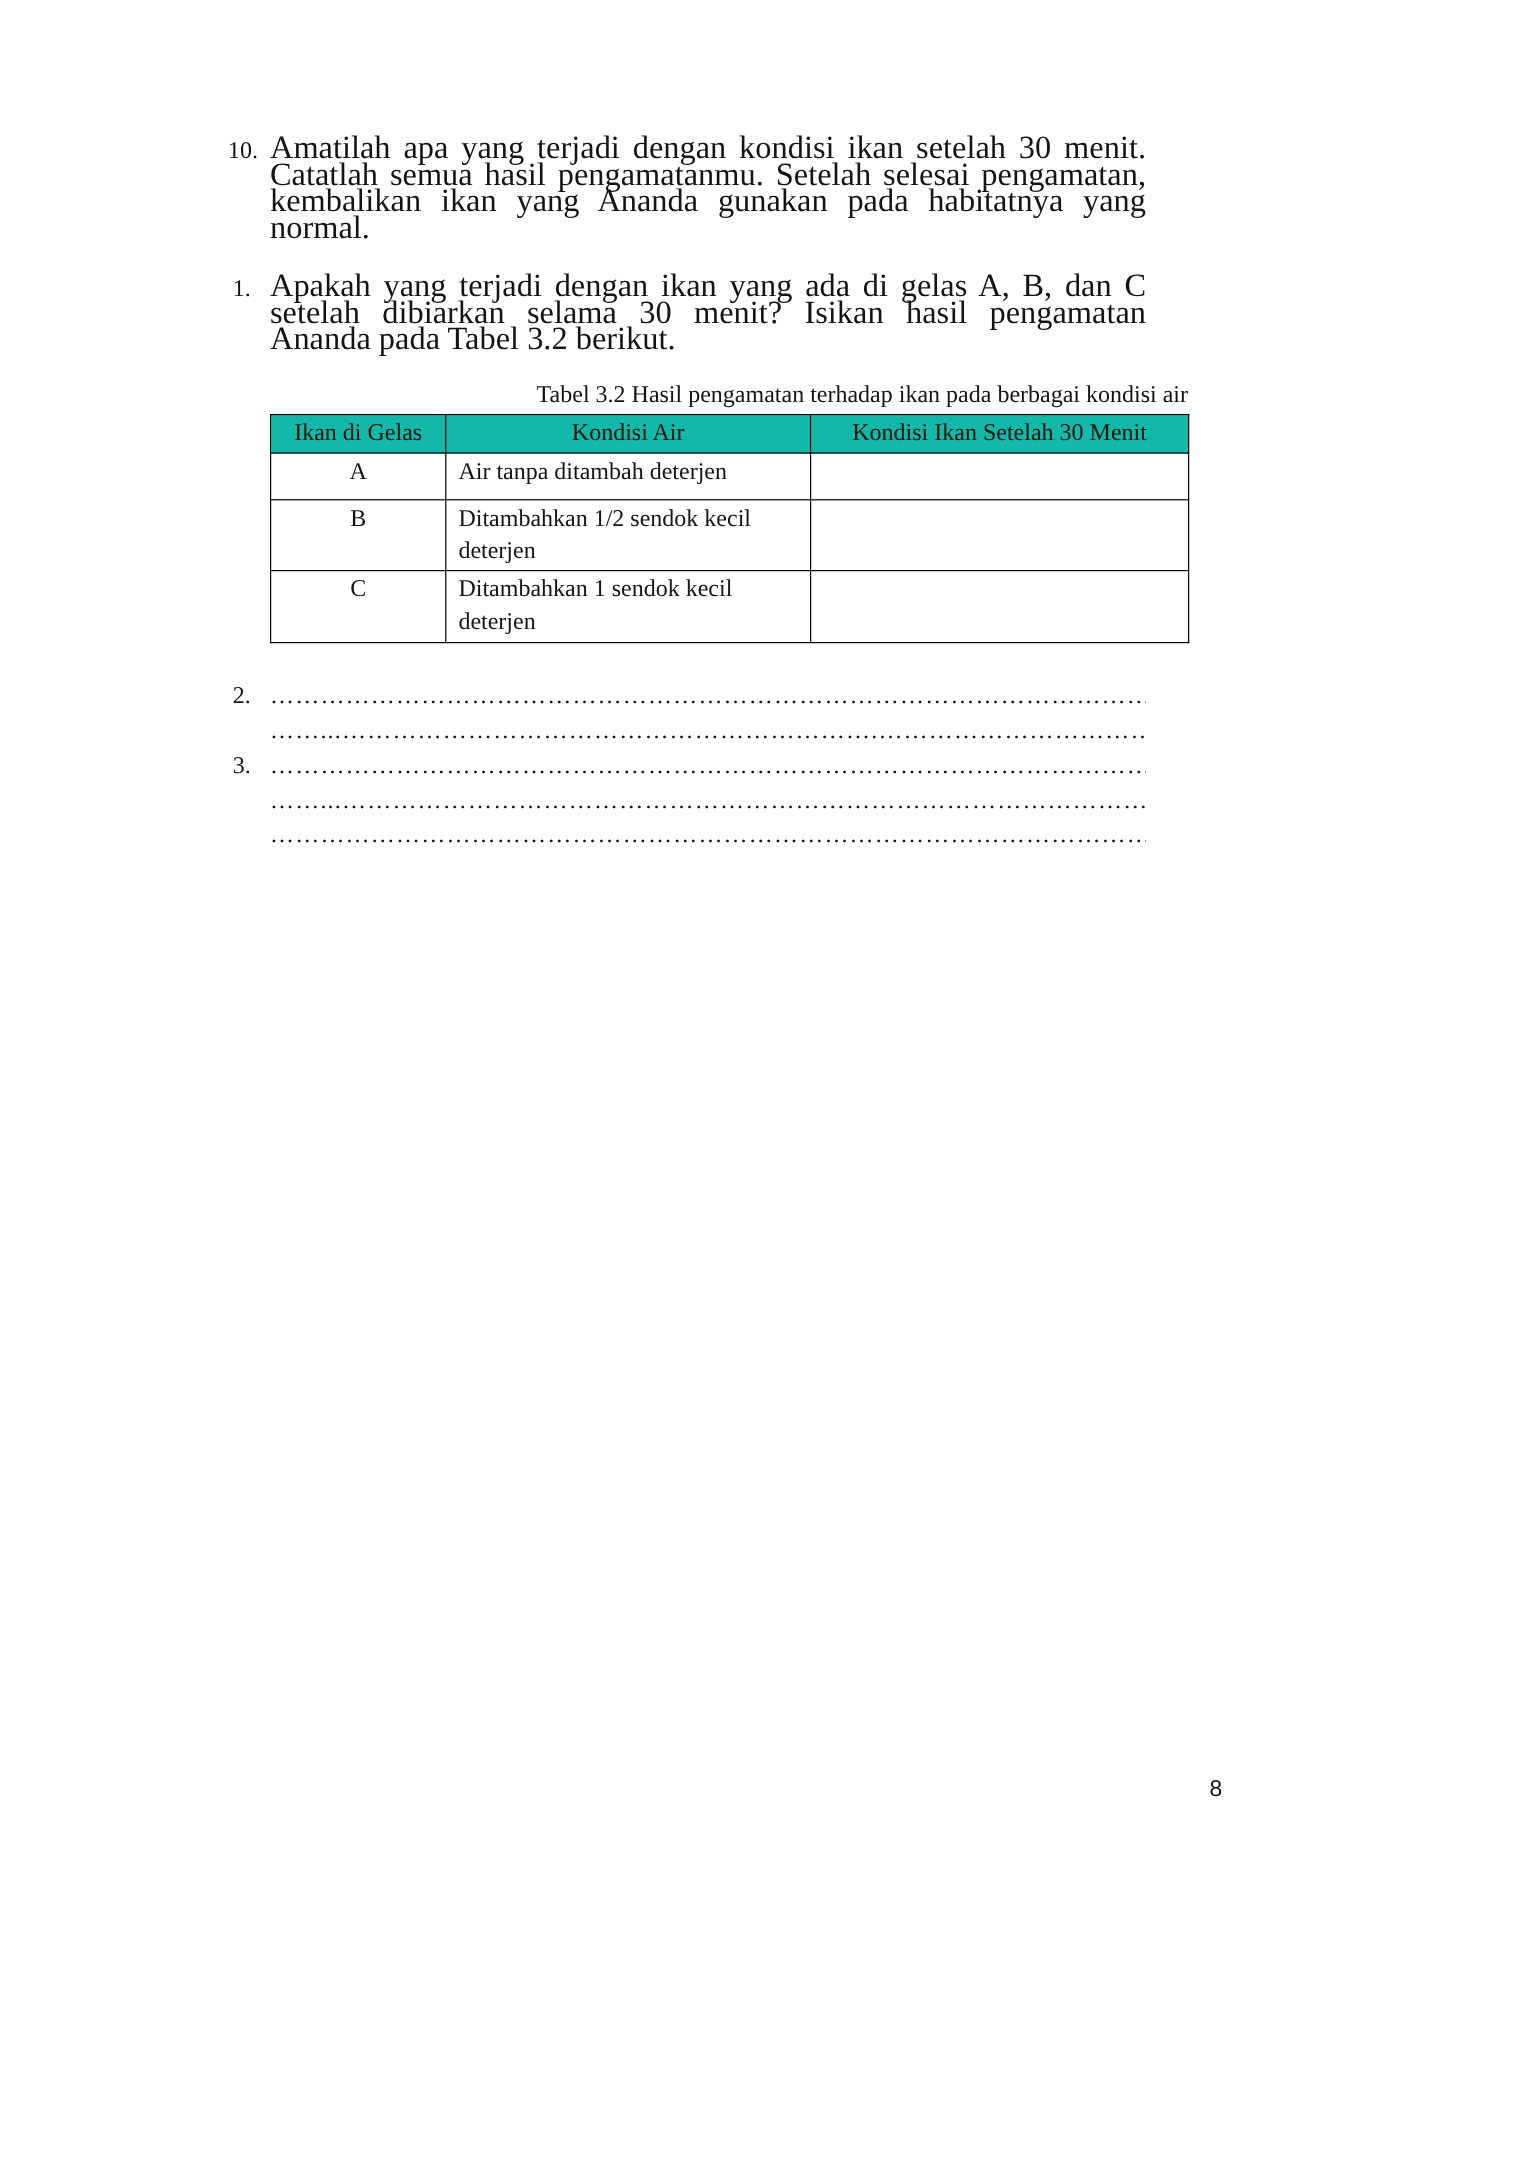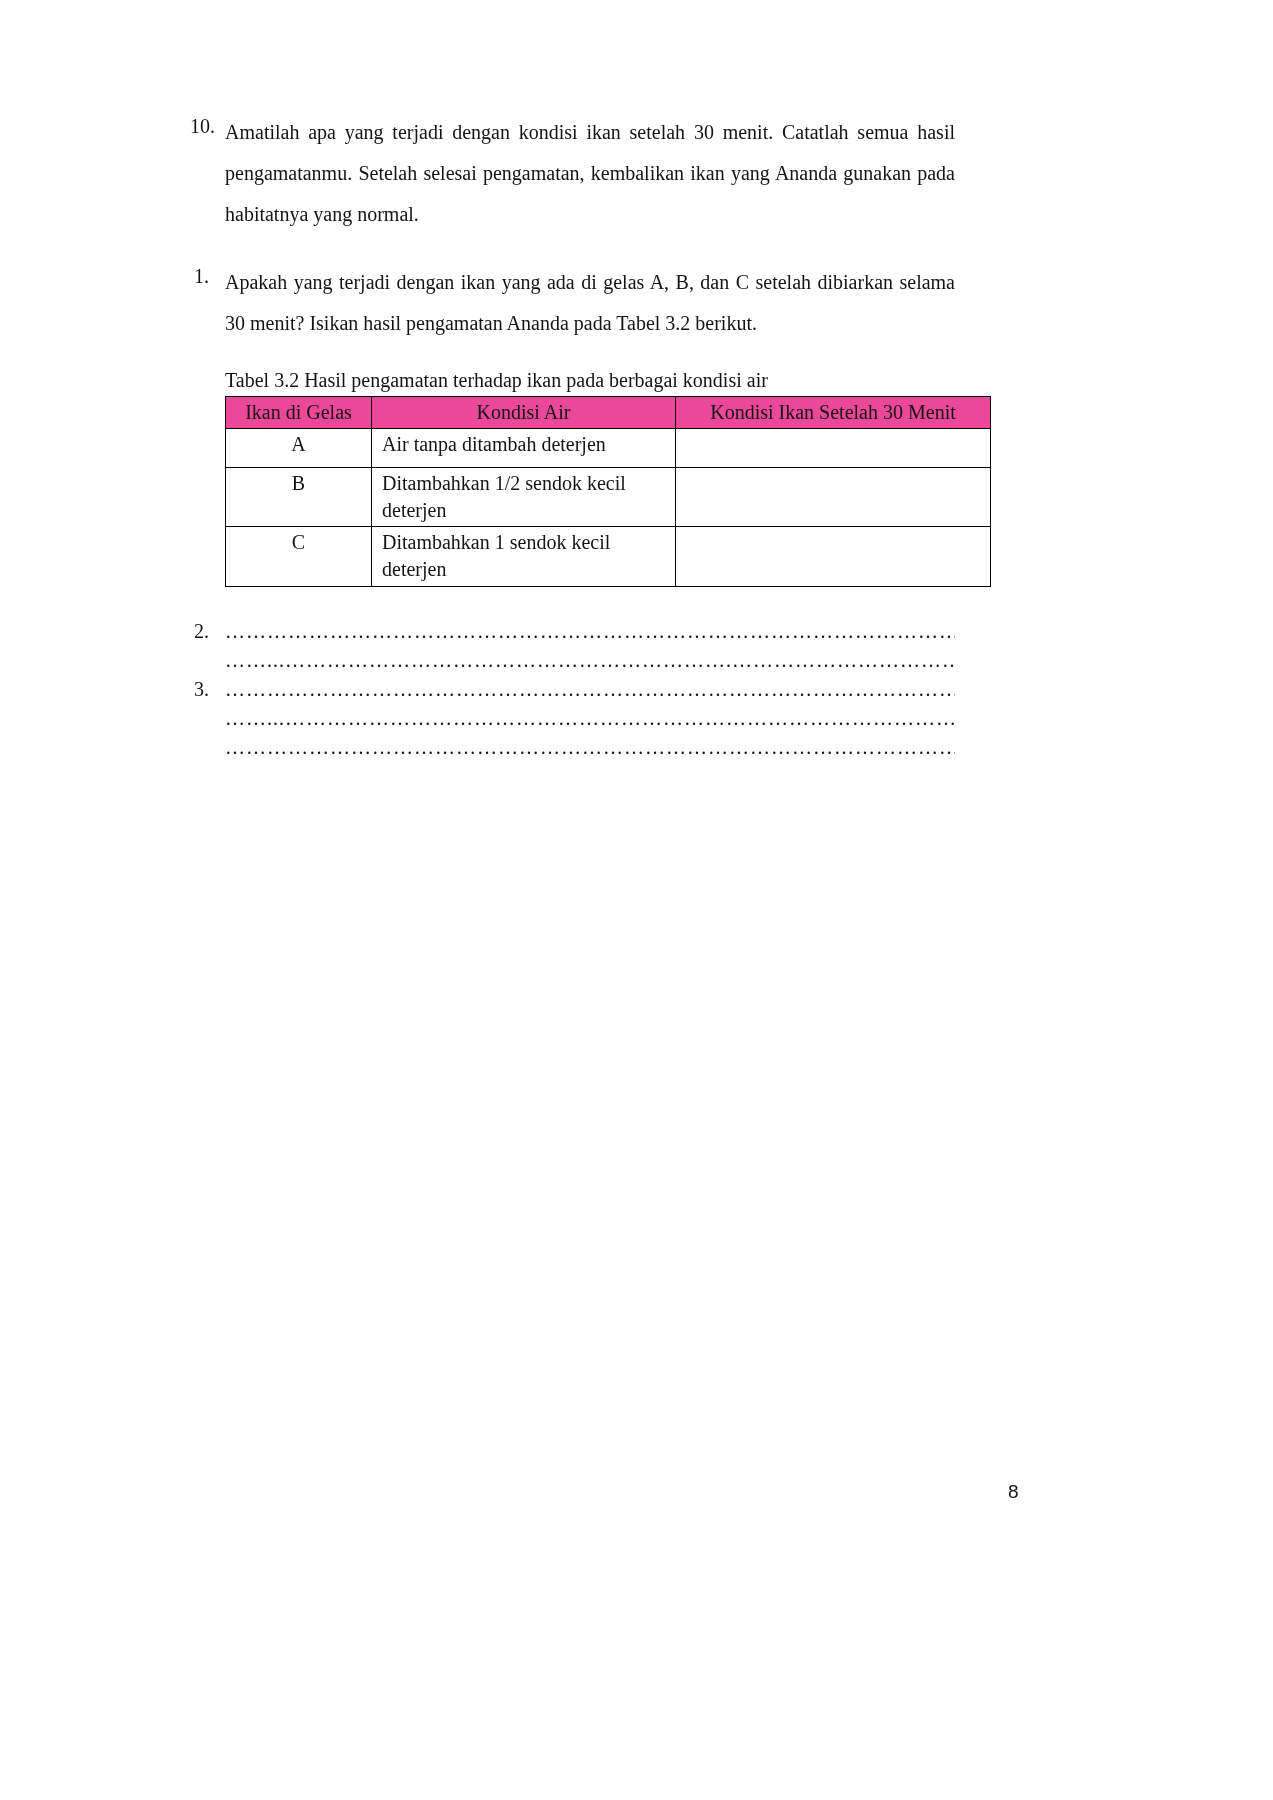--- a/index.html
+++ b/index.html
@@ -27,22 +27,22 @@
     text-align: justify;
     width: 765px;
   }
   .hang {
     position: relative;
     padding-left: 35px;
     box-sizing: border-box;
     width: 800px;
   }
   .hang .para-inner {
-    font-size: 20px;
-    line-height: 41px;
+    font-size: 27px;
+    line-height: 22px;
     text-align: justify;
     width: 730px;
   }
   .num {
     position: absolute;
     left: 0;
     top: 0;
     font-size: 20px;
     line-height: 29px;
   }
@@ -54,41 +54,41 @@
   }
   .mb-sm {
     margin-bottom: 22px;
   }
   .italic {
     font-style: italic;
   }
   .table-caption {
     width: 765px;
     margin-left: 35px;
-    text-align: left;
+    text-align: right;
     font-size: 20px;
     line-height: 29px;
     margin-bottom: 1px;
   }
   table.obs {
     border-collapse: collapse;
     margin-left: 35px;
     width: 765px;
     table-layout: fixed;
   }
   table.obs th, table.obs td {
     border: 1.5px solid #000000;
     font-size: 20px;
     line-height: 27px;
     font-weight: normal;
     padding: 2px 10px;
     box-sizing: border-box;
   }
   table.obs th {
-    background: #ec4899;
+    background: #14b8a6;
     text-align: center;
     height: 31px;
     padding: 2px 4px;
   }
   .col-gelas { width: 146px; }
   .col-air   { width: 304px; }
   .col-ikan  { width: 315px; }
   table.obs td {
     vertical-align: top;
   }

